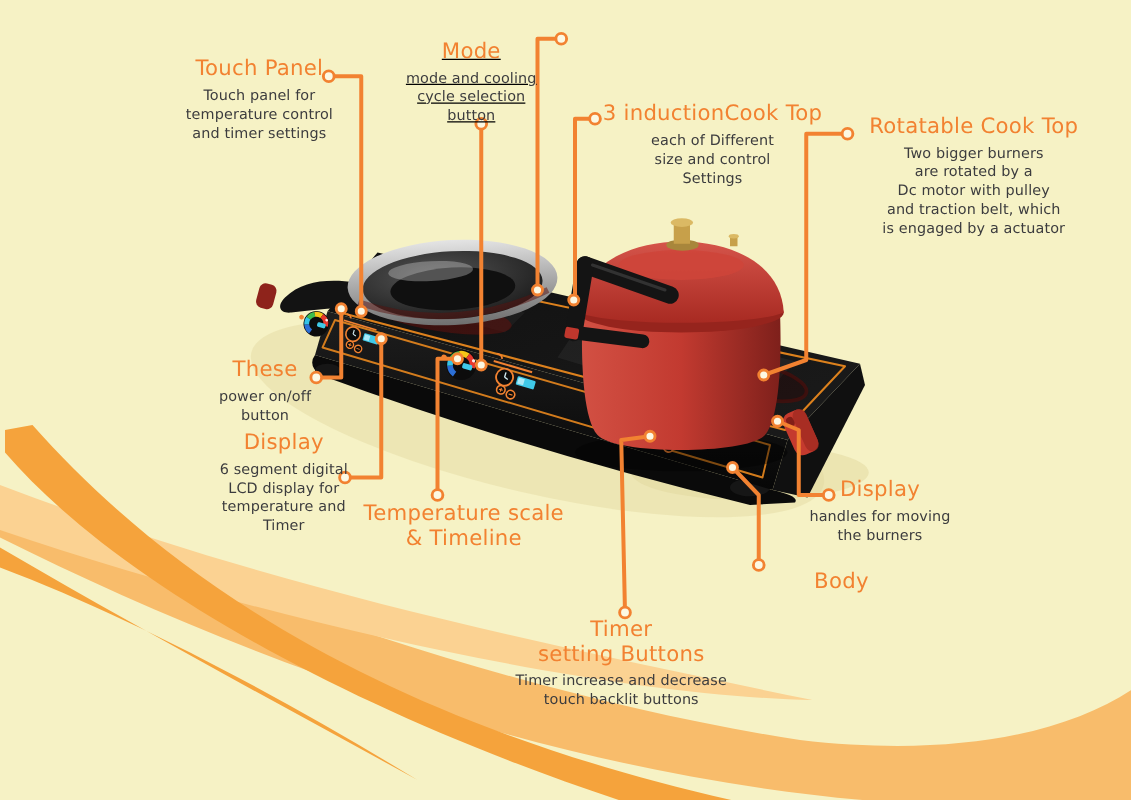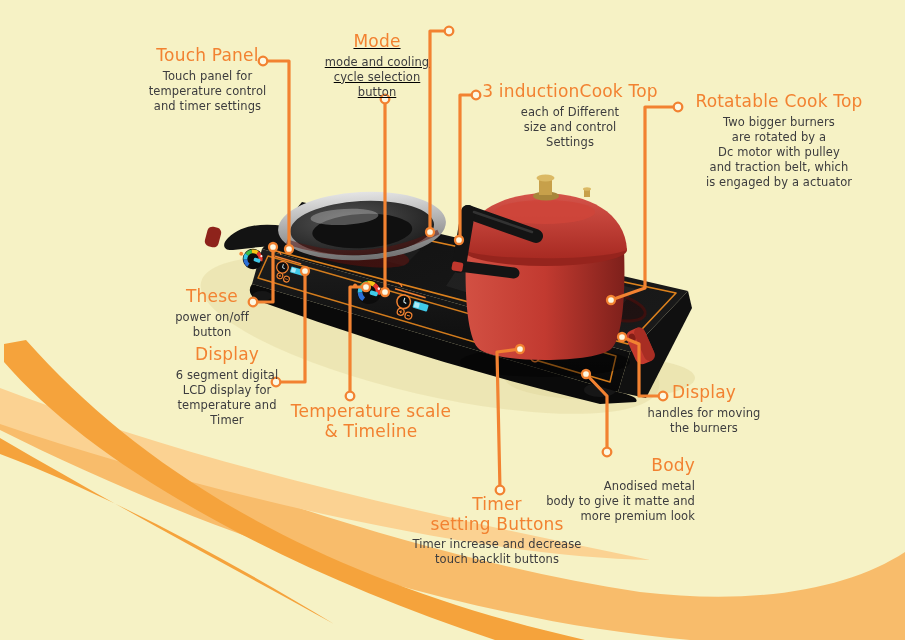--- a/index.html
+++ b/index.html
@@ -276,23 +276,20 @@
 
 <div class="callout c-timer">
   <h3>Timer
 setting Buttons</h3>
   <p>Timer increase and decrease
 touch backlit buttons</p>
 </div>
 
 <div class="callout c-body">
   <h3>Body</h3>
-  <p>Anodised metal
-body to give it matte and
-more premium look</p>
 </div>
 
 <div class="callout c-handles">
   <h3>Display</h3>
   <p>handles for moving
 the burners</p>
 </div>
 
 </div>
 

